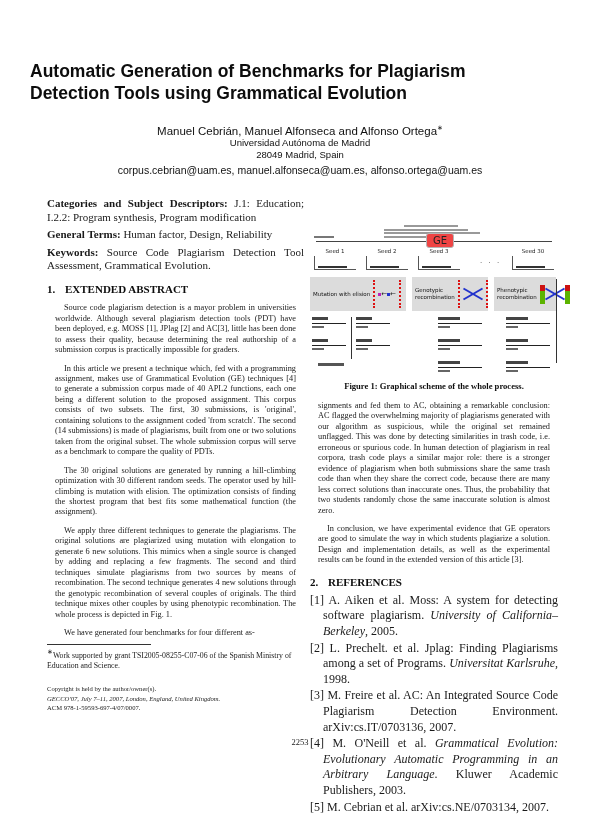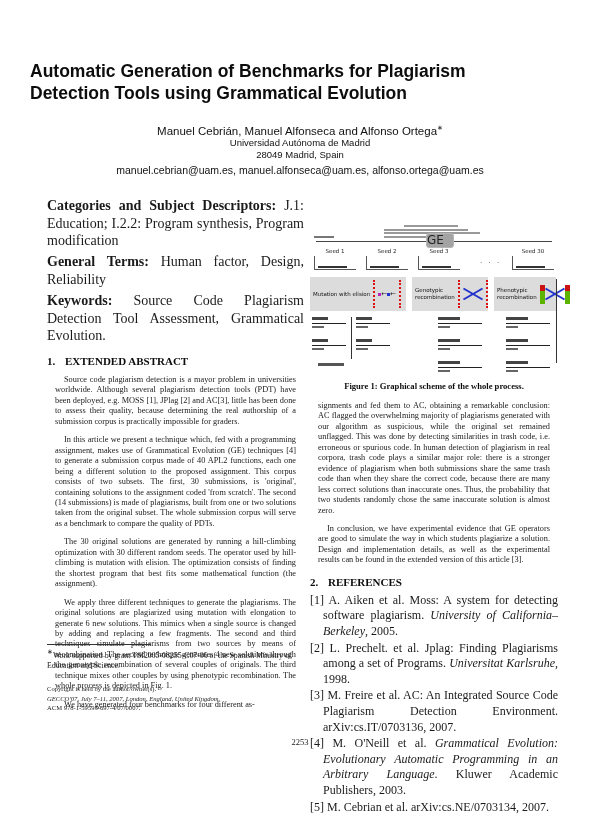--- a/index.html
+++ b/index.html
@@ -18,40 +18,40 @@
     font-family:"Liberation Sans", sans-serif; color:#111; }
   .authors .names { font-size:11.5px; }
   .authors .affil, .authors .addr { font-size:9.5px; line-height:1.25; }
   .authors .emails { font-size:10.5px; margin-top:3px; }
   sup { font-size:7px; }
   
   .col-left  { position:absolute; top:197px; left:47px;  width:257px; }
   .col-right { position:absolute; top:197px; left:310px; width:248px; }
   .body-text p { margin:8px; font-size:8.3px; line-height:1.26; text-align:justify; }
   .body-text p.ind { text-indent:9px; }
-  .fm p { margin:0 0 3.5px 0; font-size:14px; line-height:1.26; text-align:justify; }
+  .fm p { margin:0 0 3.5px 0; font-size:11px; line-height:1.26; text-align:justify; }
   .fm b { font-weight:bold; }
   h2.sec { margin:10px 0 5px 0; font-size:11px; font-family:"Liberation Serif", serif; color:#0d0d0d; }
   h2.sec .num { display:inline-block; width:18px; }
   
   .footnote { position:absolute; top:644px; left:47px; width:257px; font-size:7.8px; line-height:1.3; }
   .footnote .rule { width:104px; border-top:1px solid #333; margin-bottom:3px; }
   .copyright { position:absolute; top:684px; left:47px; width:257px; font-size:6.6px; line-height:1.45; color:#222; }
   .copyright .it { font-style:italic; }
   .pageno { position:absolute; top:737px; left:0; width:600px; text-align:center; font-size:8.5px; }
   
   .figure { position:relative; width:248px; height:150px; margin-top:28px;
     font-family:"DejaVu Sans", sans-serif; }
   .smudge { background:#999; height:2px; margin-bottom:1.5px; }
   .codeblock { position:absolute; top:0; left:74px; width:104px; }
   .toprule { position:absolute; top:16px; left:6px; width:236px; border-top:1px solid #444; }
   .toplabel { position:absolute; top:11px; left:4px; width:20px; height:2px; background:#777; }
   .gebox { position:absolute; top:8px; left:116px; width:26px; height:13px;
-    background:#a3a3a3; border:1px solid #b5b5b5; border-radius:3px;
-    font-size:12px; line-height:13px; color:#222; }
+    background:#ef4444; border:1px solid #b5b5b5; border-radius:3px;
+    font-size:10px; text-align:center; line-height:13px; color:#222; }
   .mini { position:absolute; width:42px; }
   .mini .lbl { font-size:5.5px; line-height:1; color:#222; text-align:center; white-space:nowrap; margin-bottom:1px; }
   .mini .ax { height:13px; border-left:1px solid #555; border-bottom:1px solid #555; position:relative; }
   .mini .curve { position:absolute; bottom:1px; left:3px; height:2px; width:70%; background:#333; }
   .dots { position:absolute; top:34px; left:170px; font-size:7px; letter-spacing:2px; color:#333; }
   .opbox { position:absolute; top:52px; height:34px; background:#dcdcdc;
     display:flex; align-items:center; gap:3px; padding:2px 3px; box-sizing:border-box; }
   .optext { font-size:5.5px; line-height:1.2; color:#111; }
   .reddot { border-left:2px dotted #dd1111; height:28px; }
   .arrowbits { font-size:7px; color:#222; white-space:nowrap; }
@@ -87,21 +87,21 @@
 
   <div class="title">
     <div>Automatic Generation of Benchmarks for Plagiarism</div>
     <div>Detection Tools using Grammatical Evolution</div>
   </div>
 
   <div class="authors">
     <div class="names"><span>Manuel Cebrián, Manuel Alfonseca and Alfonso Ortega</span><sup>∗</sup></div>
     <div class="affil">Universidad Autónoma de Madrid</div>
     <div class="addr">28049 Madrid, Spain</div>
-    <div class="emails">manuel.cebrian@uam.es, manuel.alfonseca@uam.es, alfonso.ortega@uam.es</div>
+    <div class="emails">corpus.cebrian@uam.es, manuel.alfonseca@uam.es, alfonso.ortega@uam.es</div>
   </div>
 
   <div class="col-left body-text">
     <div class="fm">
       <p><b>Categories and Subject Descriptors:</b><span> J.1: Education; I.2.2: Program synthesis, Program modification</span></p>
       <p><b>General Terms:</b><span> Human factor, Design, Reliability</span></p>
       <p><b>Keywords:</b><span> Source Code Plagiarism Detection Tool Assessment, Grammatical Evolution.</span></p>
     </div>
 
     <h2 class="sec"><span class="num">1.</span><span>EXTENDED ABSTRACT</span></h2>

